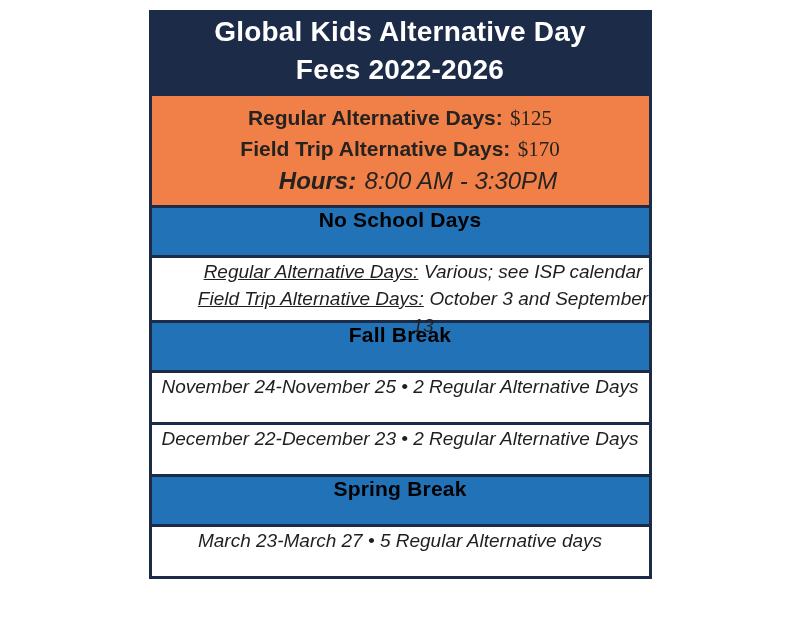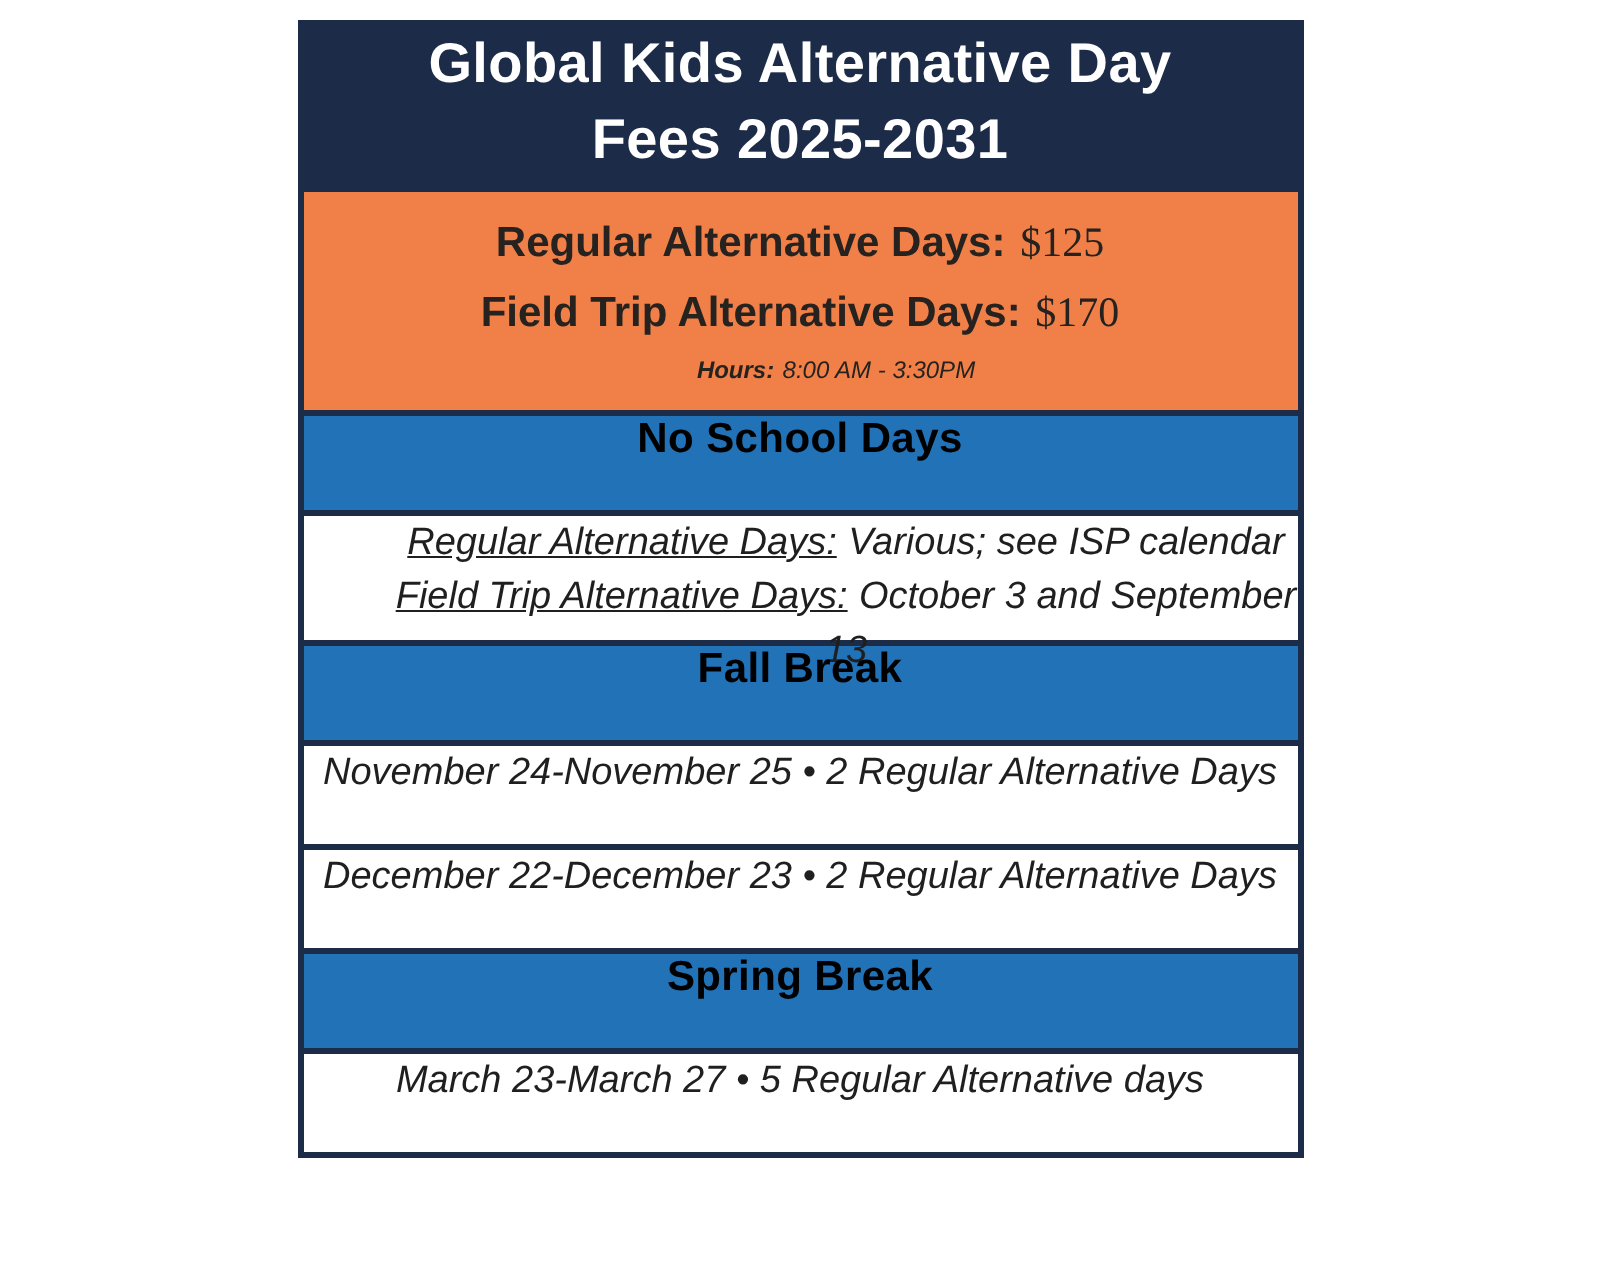--- a/index.html
+++ b/index.html
@@ -38,21 +38,21 @@
     height: 112px;
     background: #f08048;
     color: #26221f;
     justify-content: space-evenly;
     padding: 4px 0;
     box-sizing: border-box;
   }
   .fee-line { font-size: 21px; }
   .fee-label { font-weight: bold; }
   .fee-value { font-weight: 400; margin-left: 0.35em; font-family: Liberation Serif, serif; }
-  .hours-line { font-size: 12px; font-style: italic; margin-left: 36px; }
+  .hours-line { font-size: 24px; font-style: italic; margin-left: 36px; }
   .hours-label { font-weight: bold; }
   .hours-value { font-weight: 400; margin-left: 0.35em; }
   .bar {
     height: 47px;
     background: #2272b8;
     color: #000000;
     font-weight: bold;
     font-size: 21px;
     letter-spacing: 0.2px;
   }
@@ -68,21 +68,21 @@
   .ul { text-decoration: underline; }
   .ul + span { margin-left: 0.3em; }
 </style>
 </head>
 <body>
 
 <div class="poster">
 
   <div class="row row-header">
     <div>Global Kids Alternative Day</div>
-    <div>Fees 2025-2031</div>
+    <div>Fees 2022-2026</div>
   </div>
 
   <div class="row row-fees">
     <div class="fee-line">
       <span class="fee-label">Regular Alternative Days:</span><span class="fee-value">$125</span>
     </div>
     <div class="fee-line">
       <span class="fee-label">Field Trip Alternative Days:</span><span class="fee-value">$170</span>
     </div>
     <div class="hours-line">

